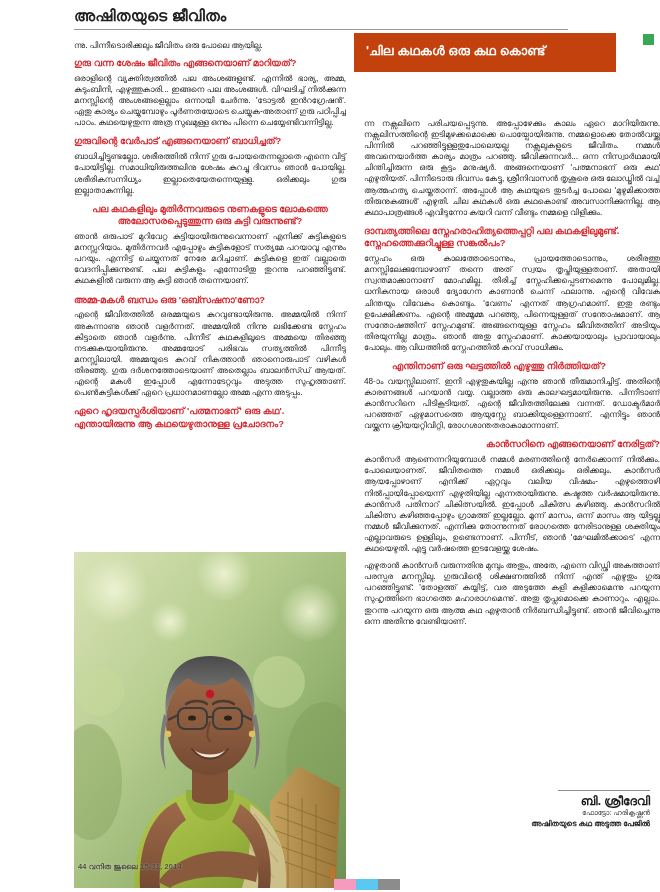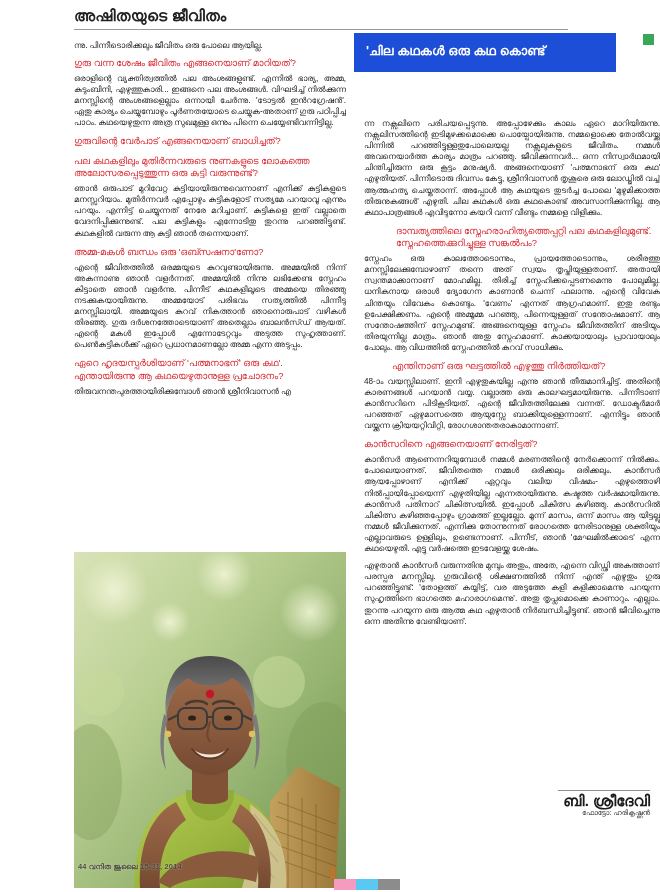--- a/index.html
+++ b/index.html
@@ -67,21 +67,21 @@
     text-align: justify;
     text-justify: inter-word;
     margin: 0 0 6px 0;
     word-spacing: -0.3px;
   }
   .para.tight { margin-bottom: 5px; }
   .para.lead  { text-indent: 0; }
 
   .qhead {
     font-size: 9.4px;
-    font-weight: normal;
+    font-weight: bold;
     color: #d7282f;
     line-height: 12.4px;
     margin: 7px 0 3.5px 0;
     text-align: left;
   }
   .qhead.first { margin-top: 1px; }
 
   
   .pullquote {
     position: absolute;
@@ -130,21 +130,21 @@
     top: 790px;
     width: 250px;
     text-align: right;
   }
   .byline-rule {
     border-top: 1px solid #8d8d8d;
     width: 92px;
     margin: 0 0 4px auto;
   }
   .byline-name {
-    font-size: 15px;
+    font-size: 12px;
     font-weight: bold;
     color: #1b1b1b;
     line-height: 12px;
   }
   .byline-credit {
     font-size: 7.2px;
     color: #333333;
     line-height: 10px;
     margin-top: 1px;
     text-align: right;
@@ -180,54 +180,54 @@
 <body>
 
 <div class="page">
 
   <div class="masthead">
     <div class="masthead-title">അഷിതയുടെ ജീവിതം</div>
     <div class="masthead-rule"></div>
   </div>
   <div class="corner-mark" style="background: rgb(58, 167, 87);"></div>
 
-  <div class="pullquote" style="background: #1d4ed8; color: rgb(255, 255, 255);">
+  <div class="pullquote" style="background: #c2410c; color: rgb(255, 255, 255);">
     <div class="pullquote-line">'ചില കഥകൾ ഒരു കഥ കൊണ്ട്</div>
   </div>
 
   <div class="col col-left">
     <p class="para lead">ന്നു. പിന്നീടൊരിക്കലും ജീവിതം ഒരു പോലെ ആയില്ല.</p>
 
     <div class="qhead first" style="color: rgb(215, 40, 47);">ഗുരു വന്ന ശേഷം ജീവിതം എങ്ങനെയാണ് മാറിയത്?</div>
     <p class="para">ഒരാളിന്റെ വ്യക്തിത്വത്തിൽ പല അംശങ്ങളുണ്ട്. എന്നിൽ ഭാര്യ, അമ്മ, കുടുംബിനി, എഴുത്തുകാരി... ഇങ്ങനെ പല അംശങ്ങൾ. വിഘടിച്ച് നിൽക്കുന്ന മനസ്സിന്റെ അംശങ്ങളെല്ലാം ഒന്നായി ചേർന്നു. 'ടോട്ടൽ ഇൻറഗ്രേഷൻ'. ഏതു കാര്യം ചെയ്യുമ്പോഴും പൂർണതയോടെ ചെയ്യുക-അതാണ് ഗുരു പഠിപ്പിച്ച പാഠം. കഥയെഴുതുന്ന അത്ര സുഖമുള്ള ഒന്നും പിന്നെ ചെയ്യേണ്ടിവന്നിട്ടില്ല.</p>
 
     <div class="qhead" style="color: rgb(215, 40, 47);">ഗുരുവിന്റെ വേർപാട് എങ്ങനെയാണ് ബാധിച്ചത്?</div>
-
-    <div class="qhead" style="color: rgb(215, 40, 47);">പല കഥകളിലും മുതിർന്നവരുടെ നുണകളുടെ ലോകത്തെ അലോസരപ്പെടുത്തുന്ന ഒരു കുട്ടി വരുന്നുണ്ട്?</div>
+    <p class="para">ബാധിച്ചിട്ടുണ്ടല്ലോ. ശരീരത്തിൽ നിന്ന് ഗുരു പോയതെന്നല്ലാതെ എന്നെ വിട്ട് പോയിട്ടില്ല. സമാധിയിരുത്തലിനു ശേഷം കുറച്ചു ദിവസം ഞാൻ പോയില്ല. ശരീരികസന്നിധ്യം ഇല്ലാതെയേതന്നെയുള്ളു. ഒരിക്കലും ഗുരു ഇല്ലാതാകുന്നില്ല.</p>
+
+    <div class="qhead" style="color: rgb(215, 40, 47); text-align: center;">പല കഥകളിലും മുതിർന്നവരുടെ നുണകളുടെ ലോകത്തെ അലോസരപ്പെടുത്തുന്ന ഒരു കുട്ടി വരുന്നുണ്ട്?</div>
     <p class="para">ഞാൻ ഒരുപാട് മുറിവേറ്റ കുട്ടിയായിരുന്നുവെന്നാണ് എനിക്ക് കുട്ടികളുടെ മനസ്സറിയാം. മുതിർന്നവർ എപ്പോഴും കുട്ടികളോട് സത്യമേ പറയാവൂ എന്നും പറയും. എന്നിട്ട് ചെയ്യുന്നത് നേരേ മറിച്ചാണ്. കുട്ടികളെ ഇത് വല്ലാതെ വേദനിപ്പിക്കുന്നുണ്ട്. പല കുട്ടികളും എന്നോടിതു തുറന്നു പറഞ്ഞിട്ടുണ്ട്. കഥകളിൽ വരുന്ന ആ കുട്ടി ഞാൻ തന്നെയാണ്.</p>
 
     <div class="qhead" style="color: rgb(215, 40, 47);">അമ്മ-മകൾ ബന്ധം ഒരു 'ഒബ്സഷനാ'ണോ?</div>
     <p class="para">എന്റെ ജീവിതത്തിൽ ഒരമ്മയുടെ കുറവുണ്ടായിരുന്നു. അമ്മയിൽ നിന്ന് അകന്നാണു ഞാൻ വളർന്നത്. അമ്മയിൽ നിന്നു ലഭിക്കേണ്ട സ്നേഹം കിട്ടാതെ ഞാൻ വളർന്നു. പിന്നീട് കഥകളിലൂടെ അമ്മയെ തിരഞ്ഞു നടക്കുകയായിരുന്നു. അമ്മയോട് പരിഭവം സത്യത്തിൽ പിന്നീടു മനസ്സിലായി. അമ്മയുടെ കുറവ് നികത്താൻ ഞാനൊരുപാട് വഴികൾ തിരഞ്ഞു. ഗുരു ദർശനത്തോടെയാണ് അതെല്ലാം ബാലൻസ്ഡ് ആയത്. എന്റെ മകൾ ഇപ്പോൾ എന്നോടേറ്റവും അടുത്ത സുഹൃത്താണ്. പെൺകുട്ടികൾക്ക് ഏറെ പ്രധാനമാണല്ലോ അമ്മ എന്ന അടുപ്പം.</p>
 
     <div class="qhead" style="color: rgb(215, 40, 47);">ഏറെ ഹൃദയസ്പർശിയാണ് 'പത്മനാഭന്' ഒരു കഥ'. എന്തായിരുന്നു ആ കഥയെഴുതാനുള്ള പ്രചോദനം?</div>
-    <p class="para tight">തിരുവനന്തപുരത്തായിരിക്കുമ്പോൾ ഞാൻ ശ്രീനിവാസൻ എ</p>
   </div>
 
   <div class="col col-right">
     <div style="height:78px"></div>
 
     <p class="para">ന്ന നക്സലിനെ പരിചയപ്പെടുന്നു. അപ്പോഴേക്കും കാലം ഏറെ മാറിയിരുന്നു. നക്സലിസത്തിന്റെ ഇടിമുഴക്കമൊക്കെ പൊയ്പോയിരുന്നു. നമ്മളൊക്കെ തോൽവയ്ക്കു പിന്നിൽ പറഞ്ഞിട്ടുള്ളതുപോലെയല്ല നക്സലുകളുടെ ജീവിതം. നമ്മൾ അവനെയാർത്ത കാര്യം മാത്രം പറഞ്ഞു. ജീവിക്കുന്നവർ... ഒന്ന നിസ്വാർഥമായി ചിന്തിച്ചിരുന്ന ഒരു കൂട്ടം മനുഷ്യർ. അങ്ങനെയാണ് 'പത്മനാഭന് ഒരു കഥ' എഴുതിയത്. പിന്നീടൊരു ദിവസം കേട്ടു, ശ്രീനിവാസൻ തൃശൂരെ ഒരു ലോഡ്ജിൽ വച്ച് ആത്മഹത്യ ചെയ്തതാന്ന്. അപ്പോൾ ആ കഥയുടെ തുടർച്ച പോലെ 'മുഴുമിക്കാത്ത തിരുനുകങ്ങൾ' എഴുതി. ചില കഥകൾ ഒരു കഥകൊണ്ട് അവസാനിക്കുന്നില്ല. ആ കഥാപാത്രങ്ങൾ എവിടുന്നോ കയറി വന്ന് വീണ്ടും നമ്മളെ വിളിക്കും.</p>
 
-    <div class="qhead" style="color: rgb(215, 40, 47); margin-left: 32px;">ദാമ്പത്യത്തിലെ സ്നേഹരാഹിത്യത്തെപ്പറ്റി പല കഥകളിലുമുണ്ട്. സ്നേഹത്തെക്കുറിച്ചുള്ള സങ്കൽപം?</div>
+    <div class="qhead" style="color: rgb(215, 40, 47);">ദാമ്പത്യത്തിലെ സ്നേഹരാഹിത്യത്തെപ്പറ്റി പല കഥകളിലുമുണ്ട്. സ്നേഹത്തെക്കുറിച്ചുള്ള സങ്കൽപം?</div>
     <p class="para">സ്നേഹം ഒരു കാലത്തോടൊന്നും, പ്രായത്തോടൊന്നും, ശരീരത്തു മനസ്സിലേക്കുമ്പോഴാണ് തന്നെ അത് സ്വയം തൃപ്തിയുള്ളതാണ്. അതായി സ്വന്തമാക്കാനാണ് മോഹമില്ല. തിരിച്ച് സ്നേഹിക്കപ്പെടണമെന്നു പോലുമില്ല. ധനികനായ ഒരാൾ ദ്യോഗേന കാണാൻ ചെന്ന് ഫലാന്നു. എന്റെ വിവേക ചിന്തയും വിവേകം കൊണ്ടും. 'വേണം' എന്നത് ആഗ്രഹമാണ്. ഇതു രണ്ടും ഉപേക്ഷിക്കണം. എന്റെ അമ്മൂമ്മ പറഞ്ഞു, പിന്നെയുള്ളത് സന്തോഷമാണ്. ആ സന്തോഷത്തിന് സ്നേഹമുണ്ട്. അങ്ങനെയുള്ള സ്നേഹം ജീവിതത്തിന് അടിയും തിരയുന്നില്ല മാത്രം. ഞാൻ അതു സ്നേഹമാണ്. കാക്കയായാലും പ്രാവായാലും പോലും. ആ വിധത്തിൽ സ്നേഹത്തിൽ കുറവ് സാധിക്കും.</p>
 
     <div class="qhead" style="color: rgb(215, 40, 47); margin-left: 28px;">എന്തിനാണ് ഒരു ഘട്ടത്തിൽ എഴുത്തു നിർത്തിയത്?</div>
     <p class="para">48-ാം വയസ്സിലാണ്. ഇനി എഴുതുകയില്ല എന്നു ഞാൻ തീരുമാനിച്ചിട്ട്. അതിന്റെ കാരണങ്ങൾ പറയാൻ വയ്യ. വല്ലാത്ത ഒരു കാലഘട്ടമായിരുന്നു. പിന്നീടാണ് കാൻസറിനെ പിടികൂടിയത്. എന്റെ ജീവിതത്തിലേക്കു വന്നത്. ഡോക്ടർമാർ പറഞ്ഞത് ഏഴുമാസത്തെ ആയുസ്സേ ബാക്കിയുള്ളെന്നാണ്. എന്നിട്ടും ഞാൻ വയ്ക്കുന്ന ക്രിയയറ്റിവിറ്റി, രോഗശാന്തതരാകാമാന്നാണ്.</p>
 
-    <div class="qhead" style="color: rgb(215, 40, 47);">കാൻസറിനെ എങ്ങനെയാണ് നേരിട്ടത്?</div>
+    <div class="qhead" style="color: rgb(215, 40, 47); text-align: right;">കാൻസറിനെ എങ്ങനെയാണ് നേരിട്ടത്?</div>
     <p class="para">കാൻസർ ആണെന്നറിയുമ്പോൾ നമ്മൾ മരണത്തിന്റെ നേർക്കൊന്ന് നിൽക്കും. പോലെയാണത്. ജീവിതത്തെ നമ്മൾ ഒരിക്കലും ഒരിക്കലും. കാൻസർ ആയപ്പോഴാണ് എനിക്ക് ഏറ്റവും വലിയ വിഷമം- എഴുത്തൊഴി നിൽപ്പായിപ്പോയെന്ന് എഴുതിയില്ല എന്നതായിരുന്നു. കഷ്ടത്ത വർഷമായിരുന്നു. കാൻസർ പതിനാറ് ചികിത്സയിൽ. ഇപ്പോൾ ചികിത്സ കഴിഞ്ഞു. കാൻസറിൽ ചികിത്സ കഴിഞ്ഞപ്പോഴും ഗ്രാമത്ത് ഇല്ലല്ലോ. മൂന്ന് മാസം, ഒന്ന് മാസം ആ യിട്ടല്ലു നമ്മൾ ജീവിക്കുന്നത്. എന്നിക്കു തോന്നുന്നത് രോഗത്തെ നേരിടാനുള്ള ശക്തിയും എല്ലാവരുടെ ഉള്ളിലും, ഉണ്ടെന്നാണ്. പിന്നീട്, ഞാൻ 'മേഘമിൽക്കാടെ' എന്ന കഥയെഴുതി. എട്ടു വർഷത്തെ ഇടവേളയ്ക്കു ശേഷം.</p>
 
     <p class="para">എഴുതാൻ കാൻസർ വരുന്നതിനു മുമ്പും അതും, അതേ, എന്നെ വിഡ്ഢി അകത്താണ് പരസ്പര മനസ്സിലു. ഗുരുവിന്റെ ശിക്ഷണത്തിൽ നിന്ന് എന്ത് എഴുതും ഗുരു പറഞ്ഞിട്ടുണ്ട്: 'തോളത്ത് കയ്യിട്ട്, വര അടുത്തേ കളി കളിക്കാമെന്നു പറയുന്ന സുഹൃത്തിനെ ഭാഗത്തെ മഹാരാഗമെന്നു'. അതു തൃപ്ലമൊക്കെ കാണാറും. എല്ലാം. തുറന്നു പറയുന്ന ഒരു ആത്മ കഥ എഴുതാൻ നിർബന്ധിച്ചിട്ടുണ്ട്. ഞാൻ ജീവിച്ചെന്നു ഒന്ന അതിന്നു വേണ്ടിയാണ്.</p>
   </div>
 
   <div class="photo">
     <svg width="272" height="336" viewBox="0 0 272 336" role="img">
       <defs>
         <linearGradient id="bgGrad" x1="0" y1="0" x2="1" y2="1">
           <stop offset="0%" stop-color="#d9e3b8"></stop>
@@ -332,20 +332,21 @@
       <rect width="272" height="336" fill="none"></rect>
     </svg>
   </div>
 
   <div class="folio">44 വനിത ജൂലൈ 15-31, 2014</div>
 
   <div class="byline">
     <div class="byline-rule"></div>
     <div class="byline-name">ബി. ശ്രീദേവി</div>
     <div class="byline-credit">ഫോട്ടോ: ഹരികൃഷ്ണൻ</div>
+    <div class="byline-note">അഷിതയുടെ കഥ അടുത്ത പേജിൽ</div>
   </div>
 
   <div class="edge-tab"></div>
   <div class="regbars">
     <div class="regbar" style="background: rgb(245, 155, 191);"></div>
     <div class="regbar" style="background: rgb(91, 200, 242);"></div>
     <div class="regbar" style="background: rgb(140, 140, 140);"></div>
   </div>
 
 </div>

